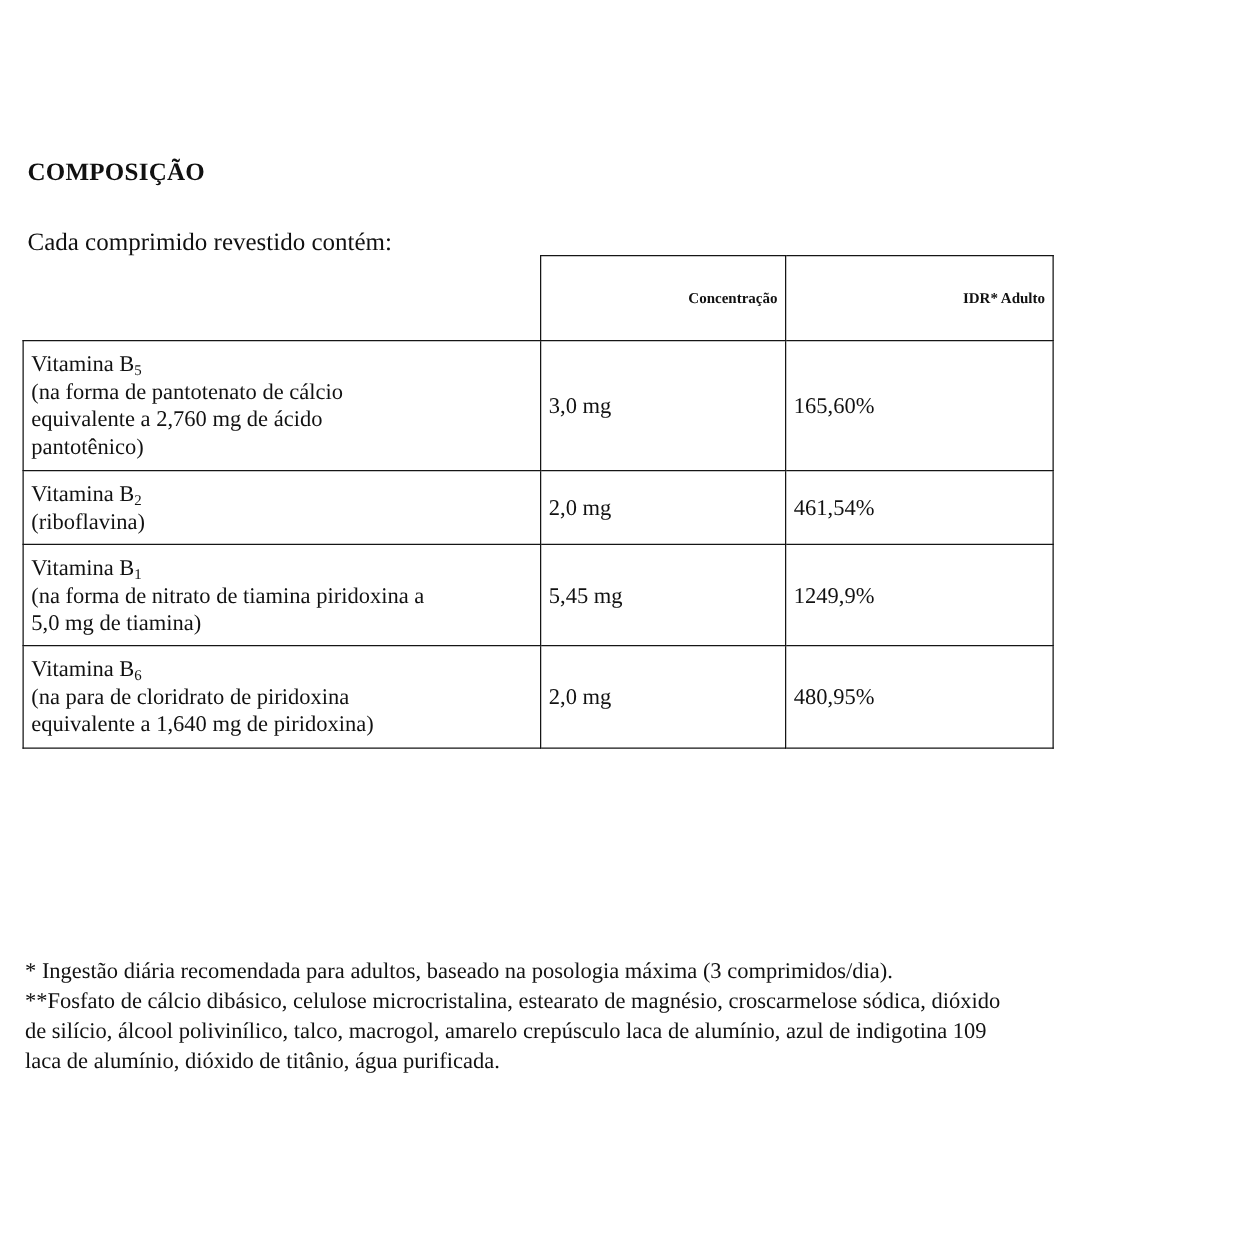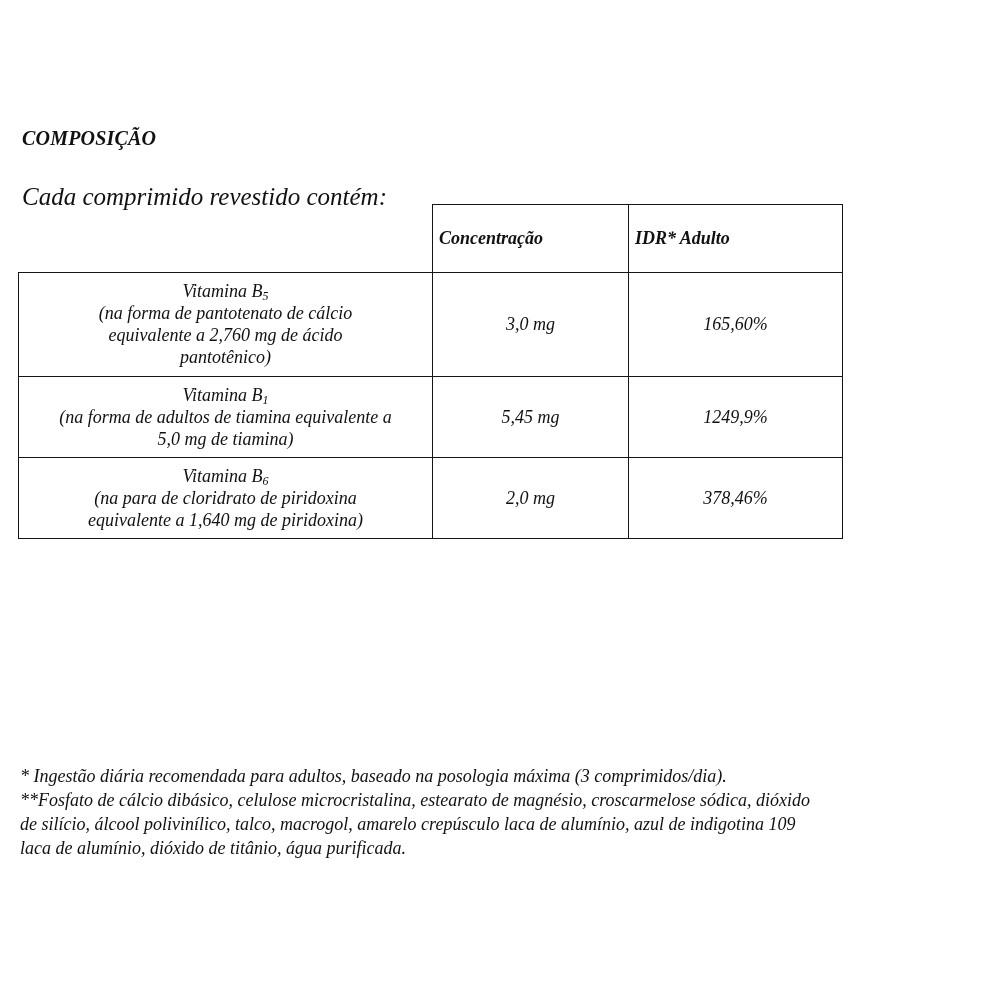--- a/index.html
+++ b/index.html
@@ -17,66 +17,65 @@
     overflow: hidden;
   }
 
   .page {
     position: absolute;
     left: 0;
     top: 0;
     width: 844px;
     height: 1000px;
     padding: 12px;
-    font-style: italic;
   }
 
   
   .section-title {
     position: absolute;
     left: 22px;
     top: 127px;
     font-size: 20px;
     font-weight: bold;
     letter-spacing: 0.2px;
     line-height: 1.1;
     white-space: nowrap;
   }
 
   .intro-line {
     position: absolute;
     left: 22px;
     top: 182px;
-    font-size: 25px;
+    font-size: 20px;
     line-height: 1.2;
     white-space: nowrap;
   }
 
   
   .comp-table {
     position: absolute;
     left: 18px;
     top: 204px;
     width: 824px;
     border-collapse: collapse;
     table-layout: fixed;
   }
   .comp-table td {
     border: 1.6px solid #151515;
     font-size: 18px;
     line-height: 1.23;
-    text-align: center;
+    text-align: left;
     vertical-align: middle;
     padding: 7px 6px;
   }
   .comp-table th {
     border: 1.6px solid #151515;
-    font-size: 18px;
+    font-size: 12px;
     font-weight: bold;
-    text-align: left;
+    text-align: right;
     vertical-align: middle;
     padding: 7px 6px;
   }
   .comp-table th.blank-corner {
     border: 0;
     background: transparent;
   }
   .col-name   { width: 414px; }
   .col-conc   { width: 196px; }
   .col-idr    { width: 214px; }
@@ -134,39 +133,47 @@
         <td class="name-cell">
           <span class="ln"><span>Vitamina B</span><sub>5</sub></span>
           <span class="ln">(na forma de pantotenato de cálcio</span>
           <span class="ln">equivalente a 2,760 mg  de ácido</span>
           <span class="ln">pantotênico)</span>
         </td>
         <td>3,0 mg</td>
         <td>165,60%</td>
       </tr>
 
+      <tr>
+        <td class="name-cell">
+          <span class="ln"><span>Vitamina B</span><sub>2</sub></span>
+          <span class="ln">(riboflavina)</span>
+        </td>
+        <td>2,0 mg</td>
+        <td>461,54%</td>
+      </tr>
 
       <tr>
         <td class="name-cell">
           <span class="ln"><span>Vitamina B</span><sub>1</sub></span>
-          <span class="ln">(na forma de adultos de tiamina equivalente a</span>
+          <span class="ln">(na forma de nitrato de tiamina piridoxina a</span>
           <span class="ln">5,0 mg de tiamina)</span>
         </td>
         <td>5,45 mg</td>
         <td>1249,9%</td>
       </tr>
 
       <tr>
         <td class="name-cell">
           <span class="ln"><span>Vitamina B</span><sub>6</sub></span>
           <span class="ln">(na para de cloridrato de piridoxina</span>
           <span class="ln">equivalente a 1,640 mg de piridoxina)</span>
         </td>
         <td>2,0 mg</td>
-        <td>378,46%</td>
+        <td>480,95%</td>
       </tr>
 
 
 
     </tbody>
   </table>
 
   <div class="footnotes">
     <span class="fn">* Ingestão diária recomendada para adultos, baseado na posologia máxima (3 comprimidos/dia).</span>
     <span class="fn">**Fosfato de cálcio dibásico, celulose microcristalina, estearato de magnésio, croscarmelose sódica, dióxido</span>

